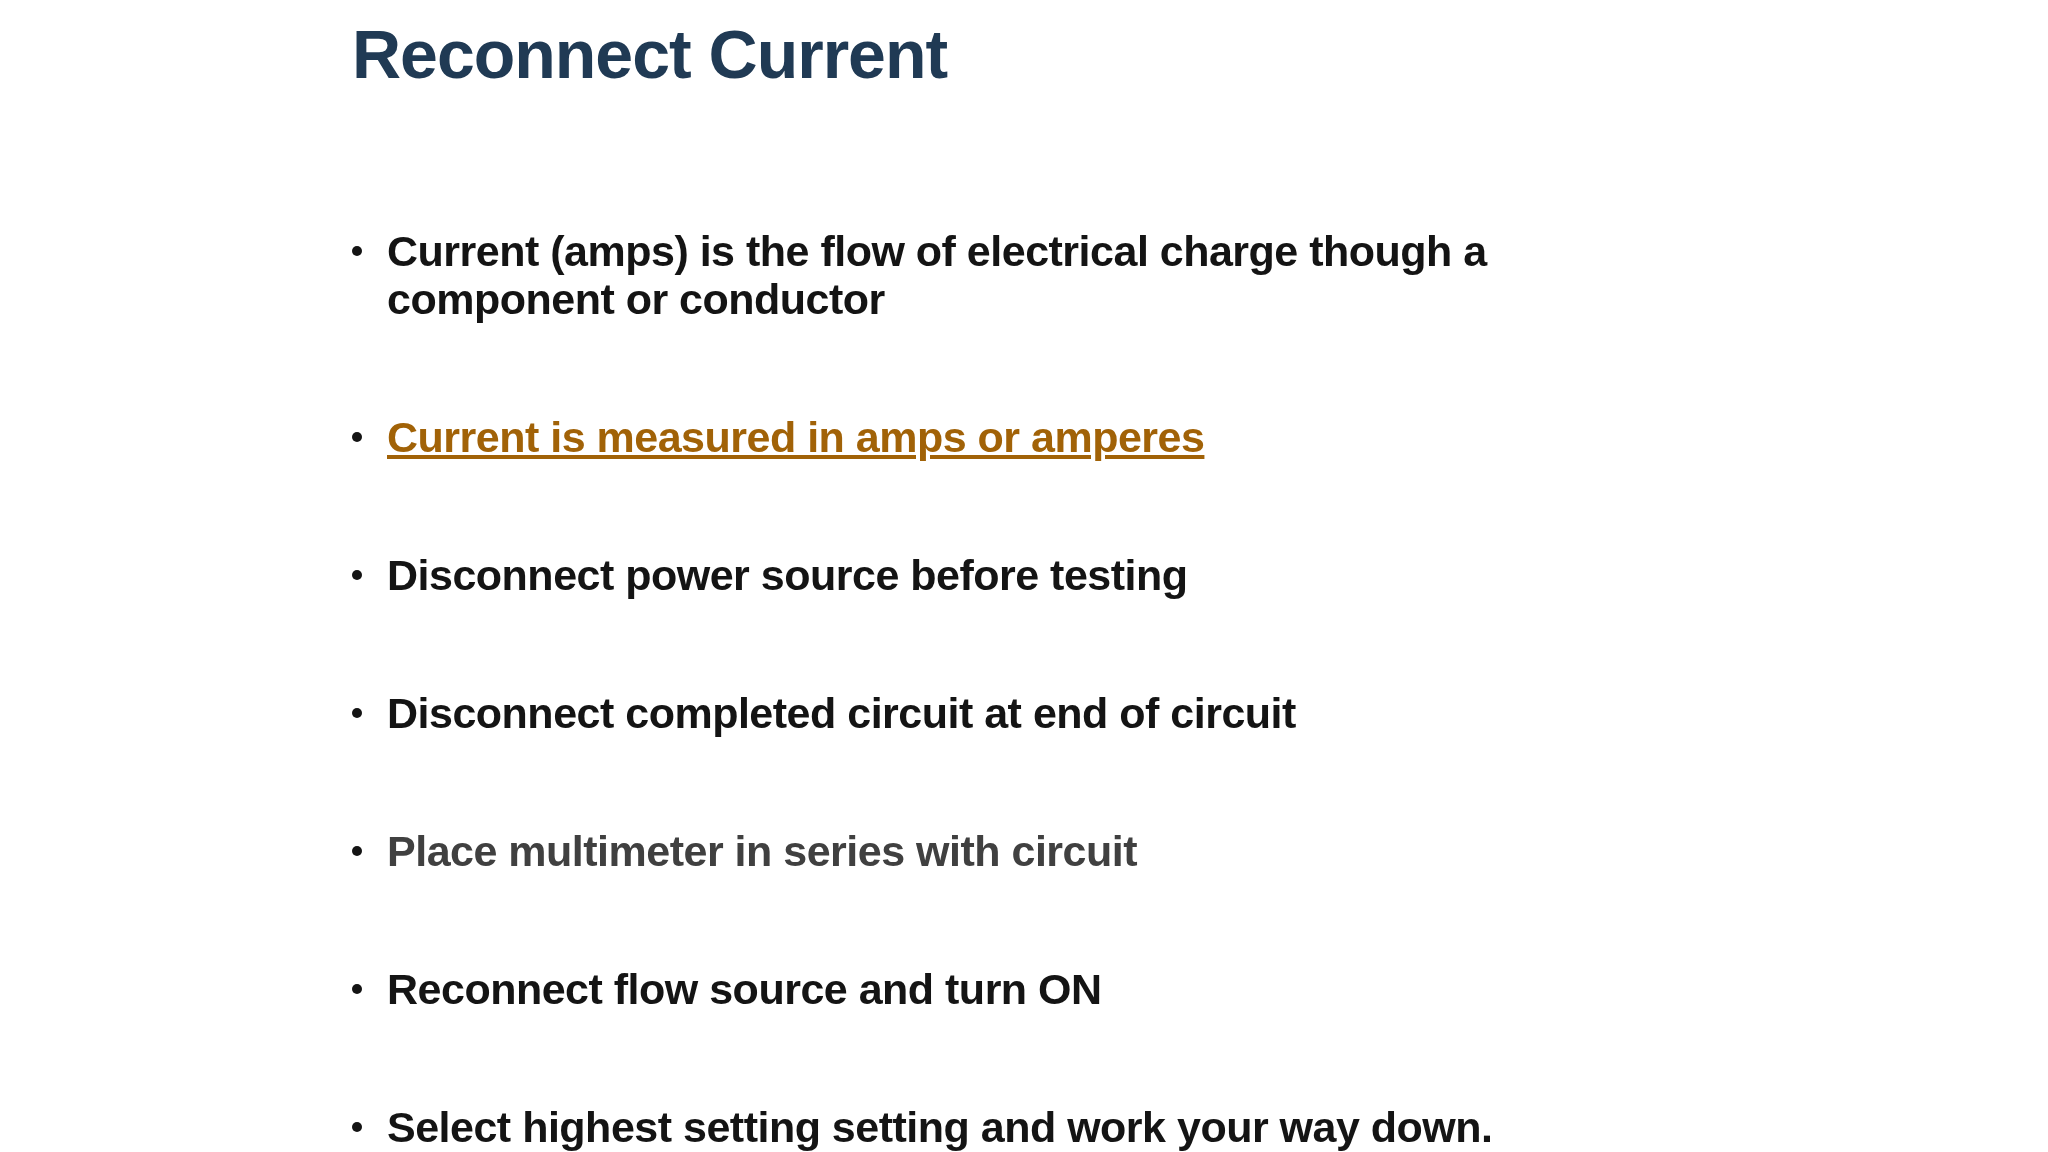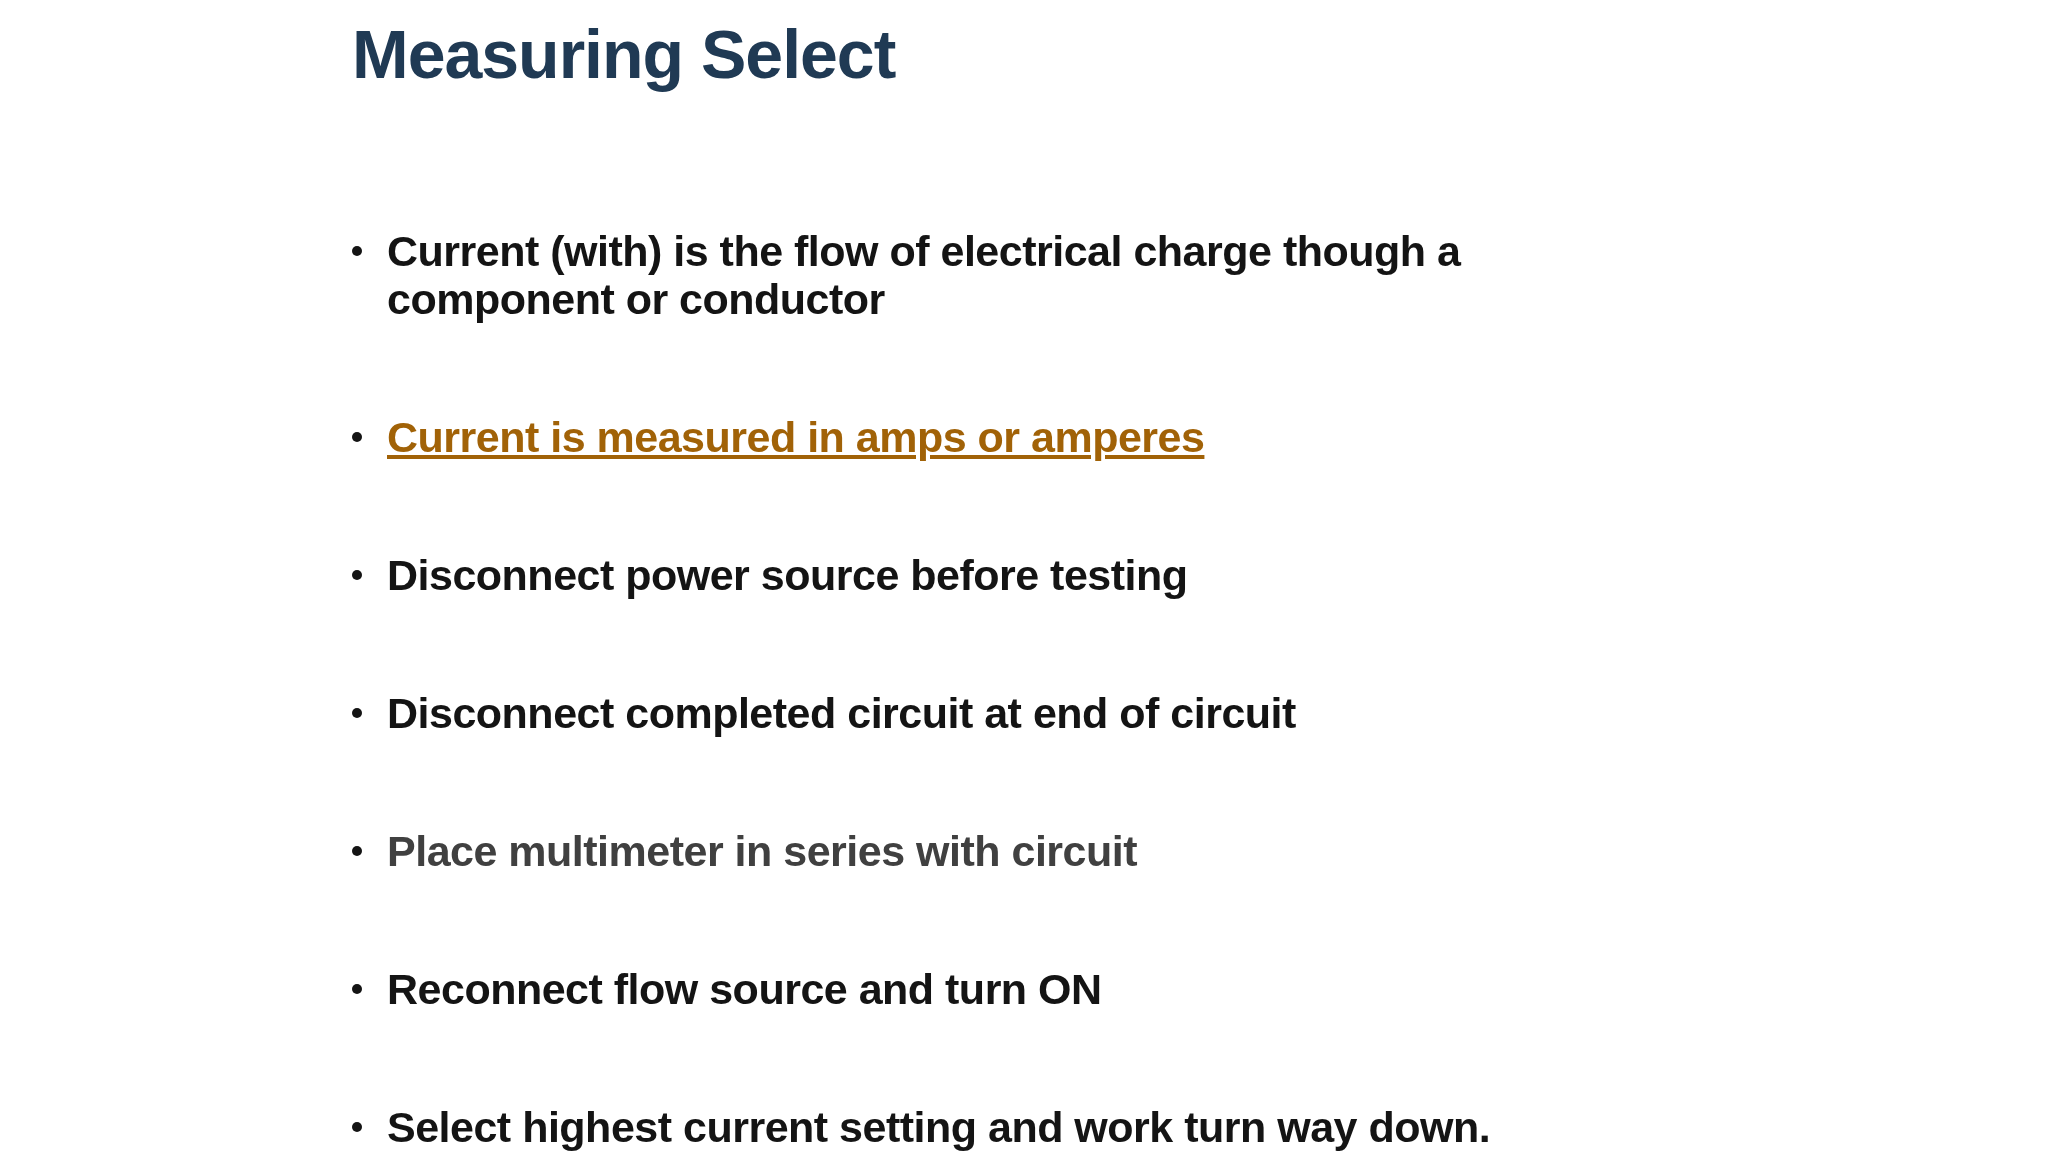--- a/index.html
+++ b/index.html
@@ -53,25 +53,25 @@
     line-height: 48px;
     font-weight: 700;
     letter-spacing: -0.5px;
     color: #141414;
   }
 </style>
 </head>
 <body style="background: rgb(255, 255, 255);">
 
 <div class="slide">
-  <h1 class="title" style="color: rgb(32, 58, 84);">Measuring Select</h1>
+  <h1 class="title" style="color: rgb(32, 58, 84);">Reconnect Current</h1>
   <ul class="bullets">
     <li>
       <span class="dot" style="background: rgb(20, 20, 20);"></span>
-      <span class="txt" style="color: rgb(20, 20, 20);">Current (with) is the flow of electrical charge though a component or conductor</span>
+      <span class="txt" style="color: rgb(20, 20, 20);">Current (amps) is the flow of electrical charge though a component or conductor</span>
     </li>
     <li>
       <span class="dot" style="background: rgb(20, 20, 20);"></span>
       <span class="txt" style="color: #a16207; text-decoration: underline;">Current is measured in amps or amperes</span>
     </li>
     <li>
       <span class="dot" style="background: rgb(20, 20, 20);"></span>
       <span class="txt" style="color: rgb(20, 20, 20);">Disconnect power source before testing</span>
     </li>
     <li>
@@ -81,16 +81,16 @@
     <li>
       <span class="dot" style="background: rgb(20, 20, 20);"></span>
       <span class="txt" style="color: #404040;">Place multimeter in series with circuit</span>
     </li>
     <li>
       <span class="dot" style="background: rgb(20, 20, 20);"></span>
       <span class="txt" style="color: rgb(20, 20, 20);">Reconnect flow source and turn ON</span>
     </li>
     <li>
       <span class="dot" style="background: rgb(20, 20, 20);"></span>
-      <span class="txt" style="color: rgb(20, 20, 20);">Select highest current setting and work turn way down.</span>
+      <span class="txt" style="color: rgb(20, 20, 20);">Select highest setting setting and work your way down.</span>
     </li>
   </ul>
 </div>
 
 </body></html>

